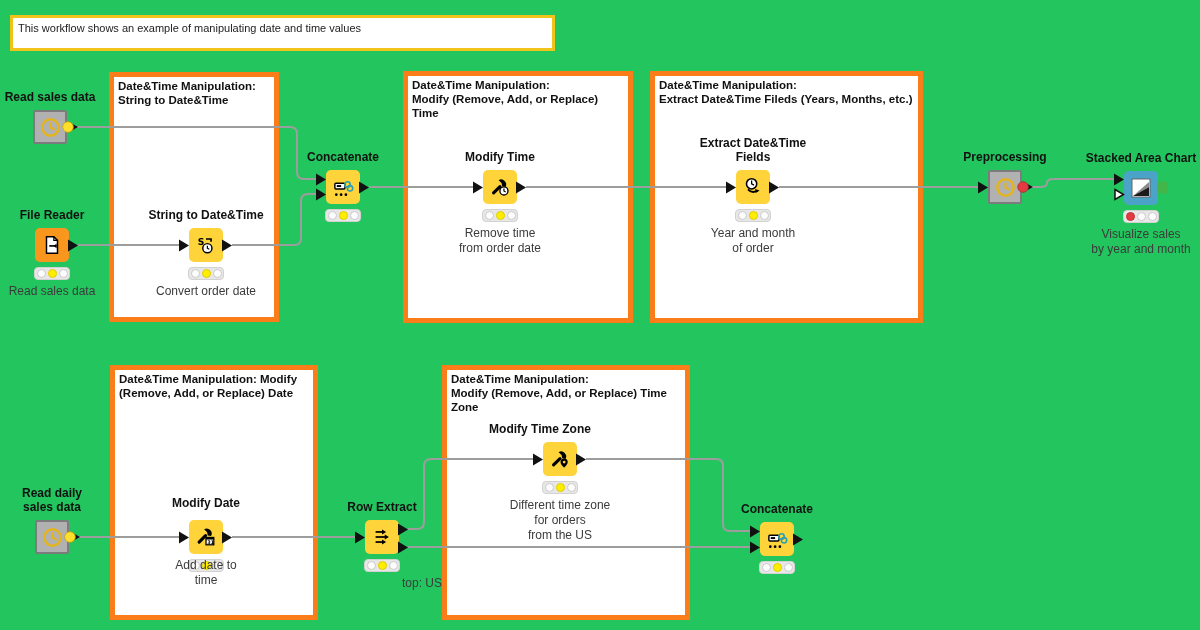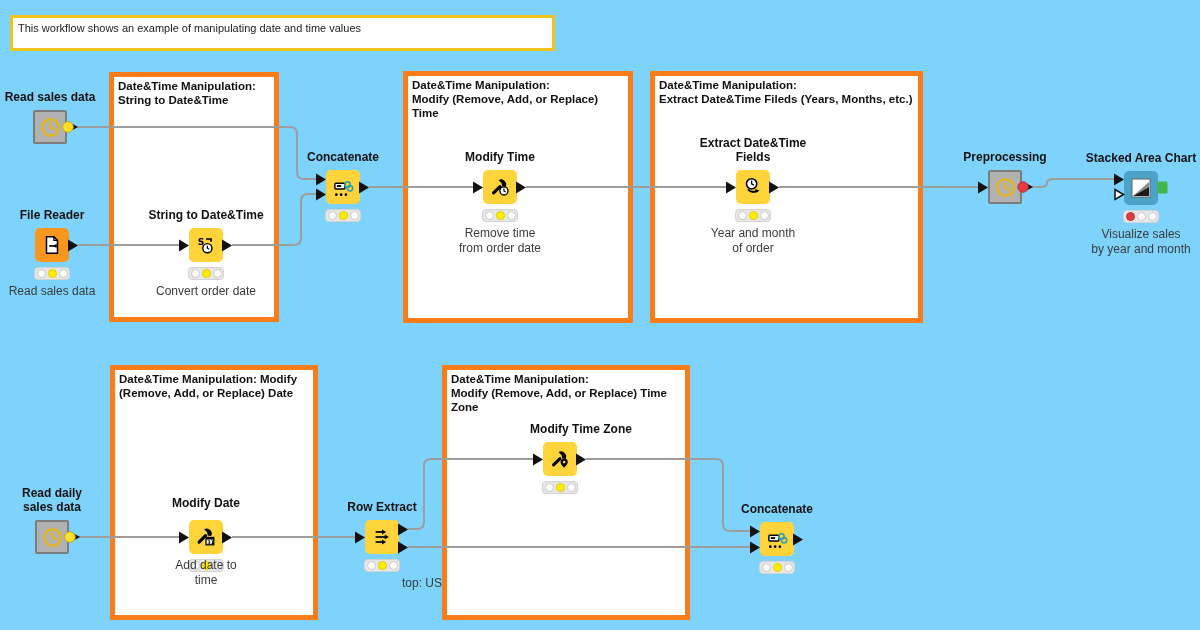--- a/index.html
+++ b/index.html
@@ -1,17 +1,17 @@
 <!DOCTYPE html>
 <html><head>
 <meta charset="utf-8">
 <style>
   html,body{margin:0;padding:0;background:#fff;}
   #canvas{
-    position:relative;width:1200px;height:630px;background:#7dd3fc;overflow:hidden;
+    position:relative;width:1200px;height:630px;background:#22c55e;overflow:hidden;
     font-family:"Liberation Sans",sans-serif;
   }
   .annotation{
     position:absolute;border:3px solid #EFC319;background:#fff;box-sizing:border-box;
   }
   .annotation span{
     display:block;padding:3px 5px;font-size:11px;color:#222;line-height:14px;
   }
   .group-box{
     position:absolute;border:5px solid #FB7D19;background:#fff;box-sizing:border-box;z-index:1;
@@ -301,40 +301,43 @@
       </svg></div>
     <div class="port" style="left: 398px; top: 540px;"><svg width="11" height="15" viewBox="0 0 11 15">
         <polygon points="0,1.5 10,7.5 0,13.5" fill="#111"></polygon>
       </svg></div>
     <div class="traffic" style="left: 364px; top: 559px;">
       <span class="dot"></span>
       <span class="dot on-yellow"></span>
       <span class="dot"></span>
     </div>
     <div class="node-caption" style="left: 382px; top: 576px; margin-left: 40px;">top: US</div>
-    <div class="node-label" style="left: 581px; top: 422px;">Modify Time Zone</div>
+    <div class="node-label" style="left: 540px; top: 422px;">Modify Time Zone</div>
     <div class="node-body n-yellow" style="left: 543px; top: 442px;">
       <span style="line-height: 0;"><svg viewBox="0 0 24 24" width="22" height="22">
           <path d="M5 18.5 l7 -7" stroke="#000" stroke-width="3.4" stroke-linecap="round"></path>
           <path d="M10.5 4.5 a5.5 5.5 0 0 1 7.5 7.5 l-3.6 -0.7 -0.7 -3.6 z" fill="#000"></path>
           <path d="M16.5 11.5 a3.9 3.9 0 0 1 3.9 3.9 c0 2.9 -3.9 6.1 -3.9 6.1 s-3.9 -3.2 -3.9 -6.1 a3.9 3.9 0 0 1 3.9 -3.9 z" fill="#000"></path>
           <circle cx="16.5" cy="15.3" r="1.5" fill="#FFD43B"></circle>
         </svg></span>
     </div>
     <div class="port" style="left: 533px; top: 452px;"><svg width="11" height="15" viewBox="0 0 11 15">
         <polygon points="0,1.5 10,7.5 0,13.5" fill="#111"></polygon>
       </svg></div>
     <div class="port" style="left: 576px; top: 452px;"><svg width="11" height="15" viewBox="0 0 11 15">
         <polygon points="0,1.5 10,7.5 0,13.5" fill="#111"></polygon>
       </svg></div>
     <div class="traffic" style="left: 542px; top: 481px;">
       <span class="dot"></span>
       <span class="dot on-yellow"></span>
       <span class="dot"></span>
     </div>
+    <div class="node-caption" style="left: 560px; top: 498px;">Different time zone
+for orders
+from the US</div>
     <div class="node-label" style="left: 777px; top: 502px;">Concatenate</div>
     <div class="node-body n-yellow" style="left: 760px; top: 522px;">
       <span style="line-height: 0;"><svg viewBox="0 0 24 24" width="23" height="23">
           <rect x="3" y="7.5" width="10.5" height="6" rx="1" fill="#fff" stroke="#000" stroke-width="1.5"></rect>
           <rect x="5" y="9.5" width="4.5" height="2" fill="#000"></rect>
           <circle cx="16.2" cy="8.8" r="2.8" fill="none" stroke="#2AA0B0" stroke-width="1.7"></circle>
           <circle cx="18.8" cy="12.8" r="2.8" fill="none" stroke="#2AA0B0" stroke-width="1.7"></circle>
           <circle cx="4.5" cy="19.5" r="1.4" fill="#000"></circle>
           <circle cx="9.5" cy="19.5" r="1.4" fill="#000"></circle>
           <circle cx="14.5" cy="19.5" r="1.4" fill="#000"></circle>

